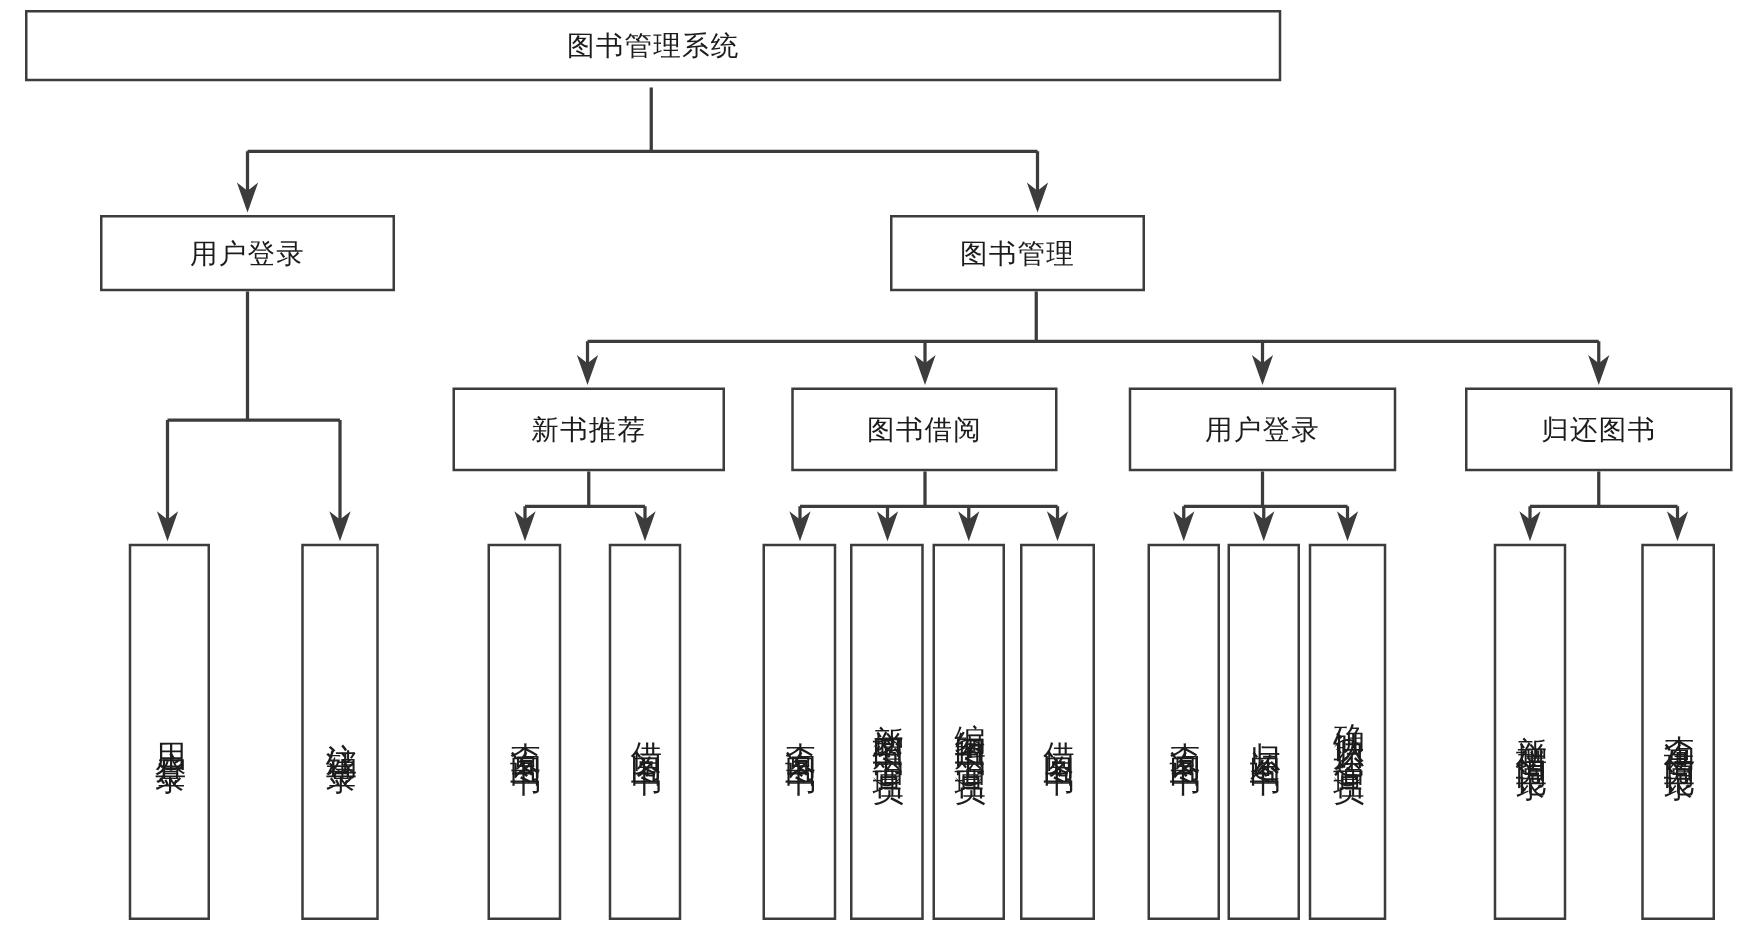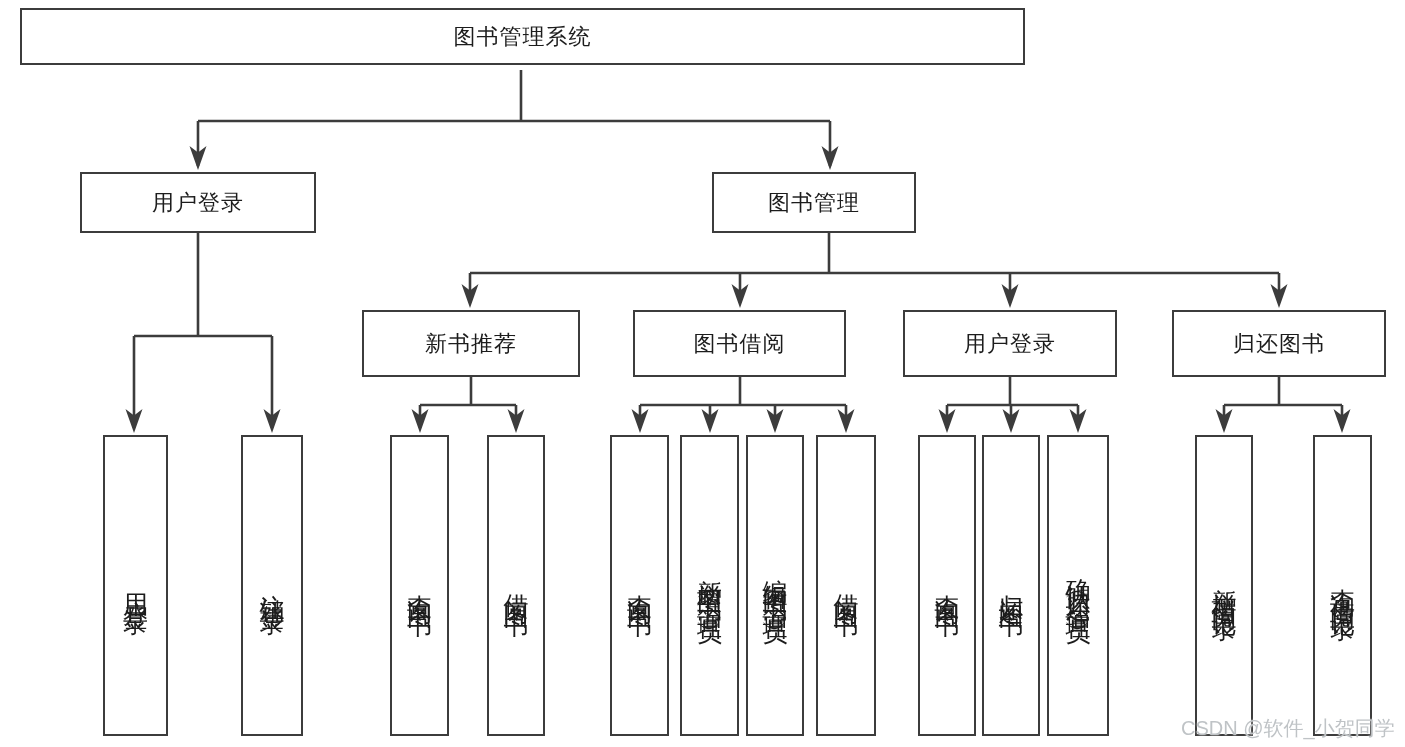--- a/index.html
+++ b/index.html
@@ -155,15 +155,14 @@
     <span>确认归还（管理员）</span>
   </div>
 
   <div class="node v" style="left:1195px;top:435px;width:58px;height:301px">
     <span>新增借阅记录</span>
   </div>
   <div class="node v" style="left:1313px;top:435px;width:59px;height:301px">
     <span>查询借阅记录</span>
   </div>
 
-  <div class="watermark">CSDN @软件_小贺同学</div>
 
 </div>
 
 </body></html>

